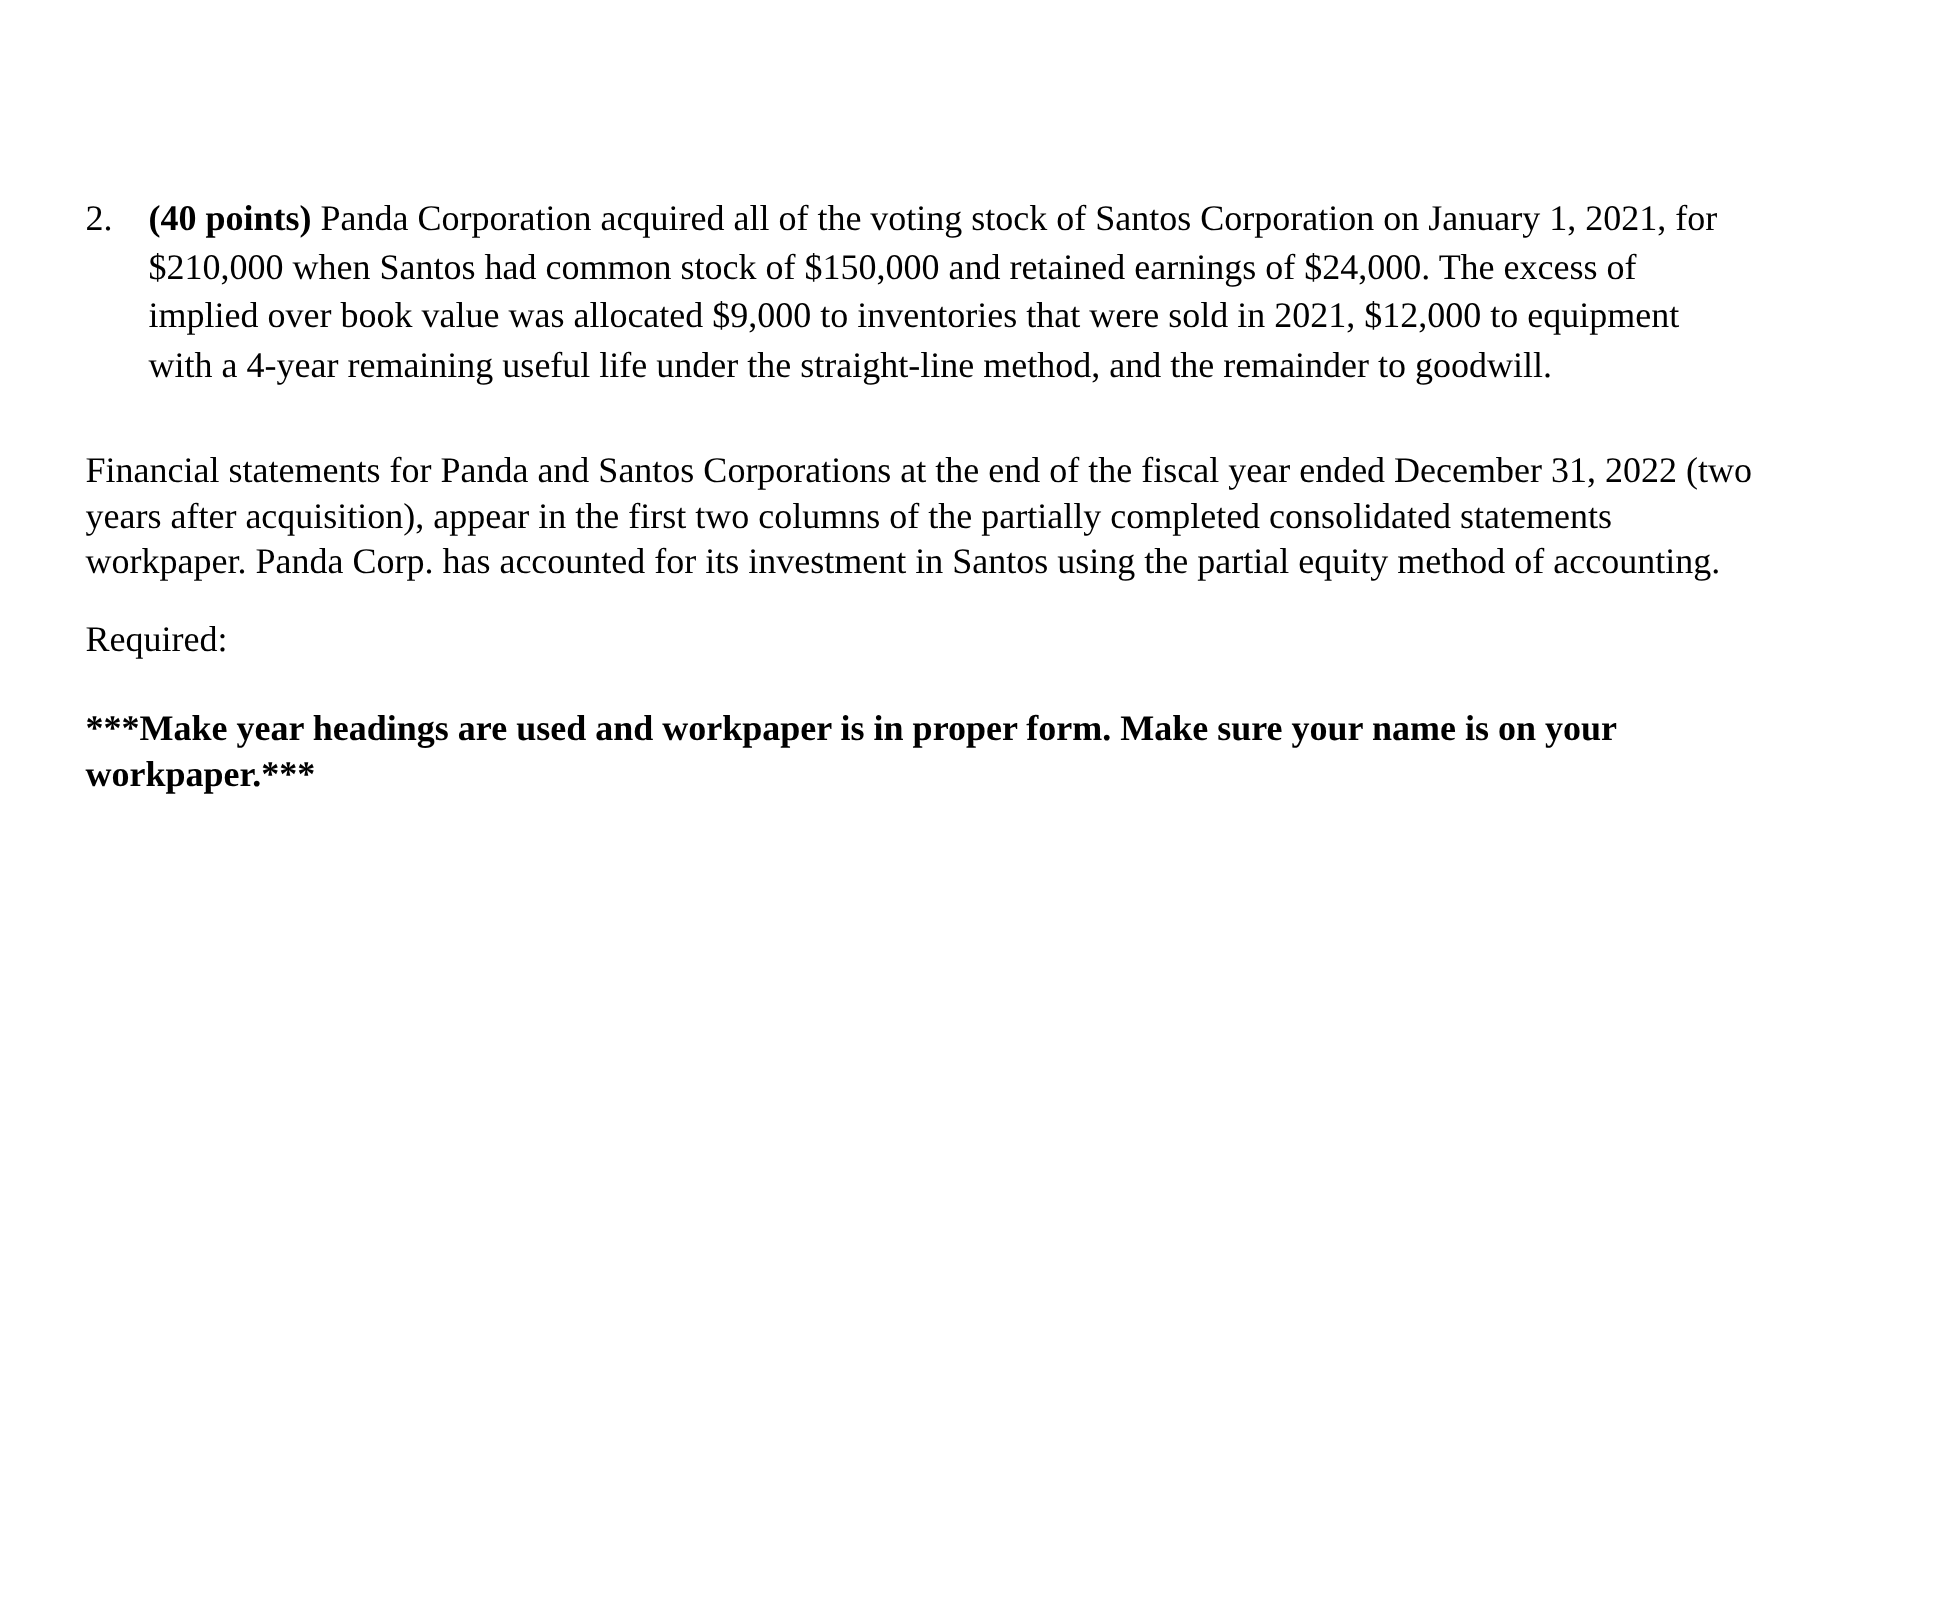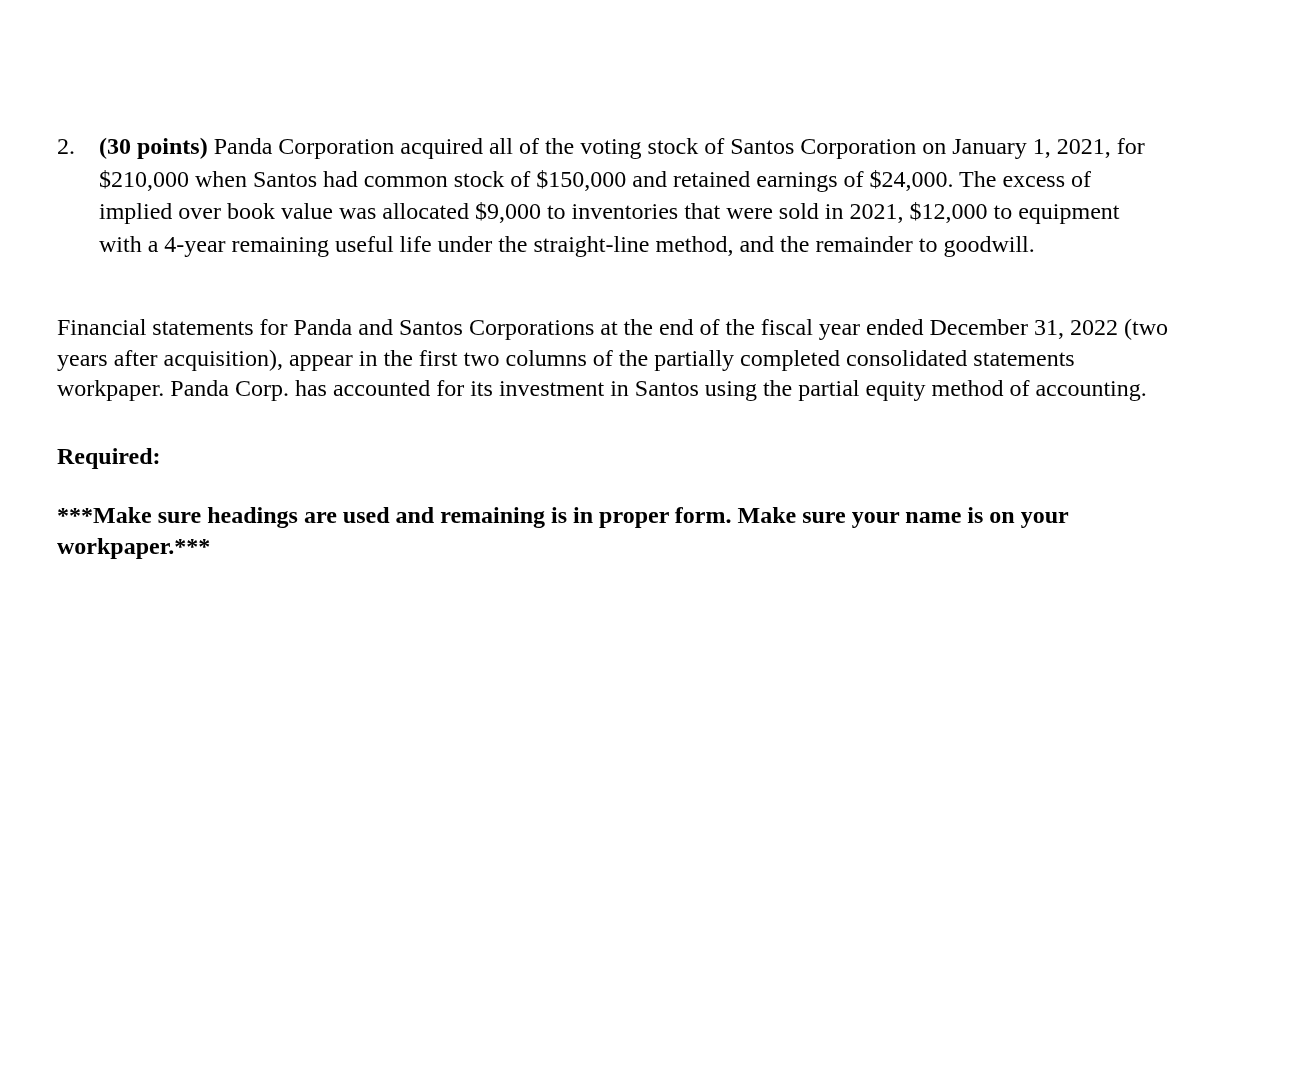--- a/index.html
+++ b/index.html
@@ -33,47 +33,47 @@
   .q-body {
     width: 1060px;
     line-height: 32.5px;
   }
   .para {
     margin: 0;
     line-height: 30.5px;
     max-width: 1130px;
   }
   .intro {
-    margin-top: 52px;
+    margin-top: 39px;
   }
   .required-heading {
-    margin-top: 37px;
-    font-weight: bold;
+    margin-top: 21px;
+    font-weight: normal;
   }
   .note {
     margin-top: 29px;
     font-weight: bold;
     max-width: 1090px;
   }
   .bold { font-weight: bold; }
   .underline { text-decoration: underline; }
 </style>
 </head>
 <body style="background: rgb(255, 255, 255); color: rgb(0, 0, 0);">
 
 <div class="page">
 
   <div class="question">
     <div class="q-number">2.</div>
     <div class="q-body">
-      <span class="bold">(30 points)</span>
+      <span class="bold">(40 points)</span>
       <span>Panda Corporation acquired all of the voting stock of Santos Corporation on January 1, 2021, for $210,000 when Santos had common stock of $150,000 and retained earnings of $24,000. The excess of implied over book value was allocated $9,000 to inventories that were sold in 2021, $12,000 to equipment with a 4-year remaining useful life under the straight-line method, and the remainder to goodwill.</span>
     </div>
   </div>
 
   <p class="para intro">Financial statements for Panda and Santos Corporations at the end of the fiscal year ended December 31, 2022 (two years after acquisition), appear in the first two columns of the partially completed consolidated statements workpaper. Panda Corp. has accounted for its investment in Santos using the partial equity method of accounting.</p>
 
   <p class="para required-heading">Required:</p>
 
 
-  <p class="para note">***Make sure headings are used and remaining is in proper form. Make sure your name is on your workpaper.***</p>
+  <p class="para note">***Make year headings are used and workpaper is in proper form. Make sure your name is on your workpaper.***</p>
 
 </div>
 
 </body></html>

